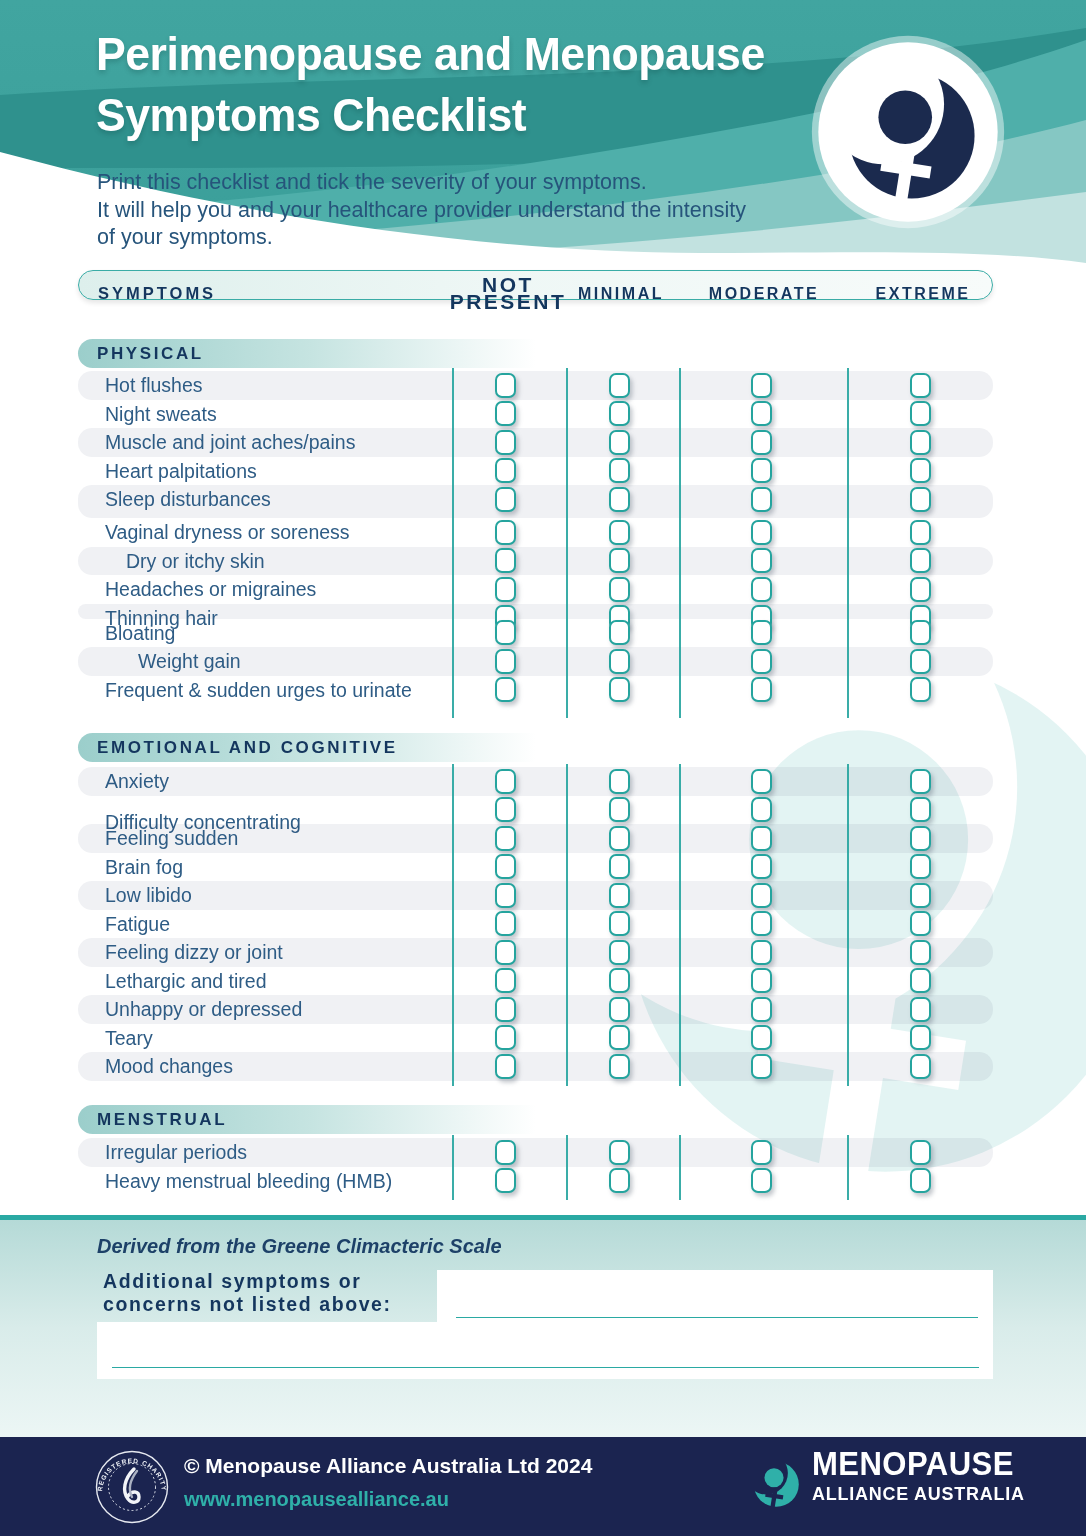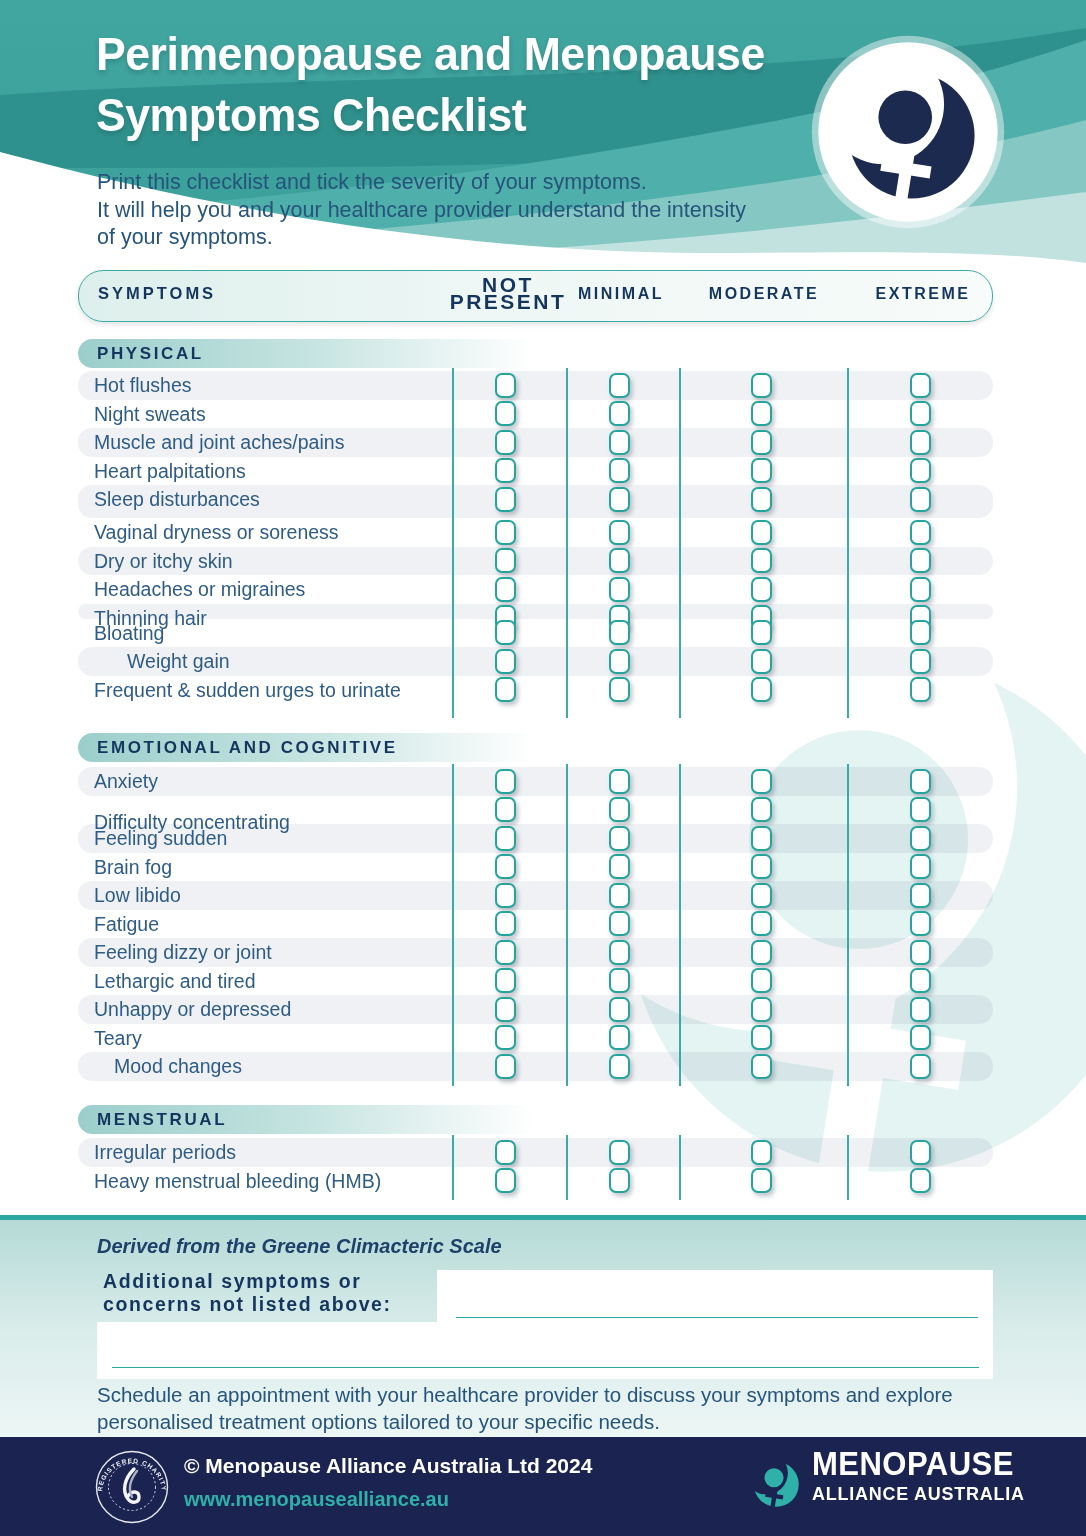--- a/index.html
+++ b/index.html
@@ -15,41 +15,41 @@
   .logo-badge{position:absolute;left:810px;top:34px;}
 
   
   .intro{position:absolute;left:97px;top:169px;font-size:21.5px;line-height:27.5px;
          color:#26547b;z-index:2;}
 
   
   .watermark{position:absolute;left:470px;top:500px;z-index:1;}
 
   
-  .thead{position:absolute;left:78px;top:270px;width:915px;height:52px;box-sizing:border-box;
+  .thead{position:absolute;left:78px;top:270px;width:915px;height:30px;box-sizing:border-box;
          border:1.5px solid #3aaca6;border-radius:25px;
          background:linear-gradient(90deg,#ddefec,#eef7f5 45%,#f7fbfa);
          box-shadow:0 3px 5px rgba(0,0,0,.10);z-index:2;}
   .sym-h{position:absolute;left:19px;top:0;line-height:45px;font-size:16.5px;font-weight:700;
          letter-spacing:3px;color:#14365e;}
   .col-h{position:absolute;top:0;width:160px;height:45px;display:flex;flex-direction:column;
          justify-content:center;align-items:center;font-weight:700;color:#14365e;
          letter-spacing:2.5px;font-size:16px;}
   .col-h.two span{font-size:21px;line-height:16.5px;}
 
   
   .section-pill{position:absolute;left:78px;width:520px;height:29px;box-sizing:border-box;
          border-radius:15px;padding-left:19px;line-height:29px;z-index:2;
          background:linear-gradient(90deg,#9bcecb 0%,#c6e4e1 45%,rgba(255,255,255,0) 88%);
          font-size:17px;font-weight:700;letter-spacing:2.6px;color:#14365e;}
   .rows{position:absolute;left:78px;width:915px;z-index:2;}
   .row{position:relative;width:100%;}
   .row.striped::before{content:"";position:absolute;left:0;top:0;right:0;bottom:0;
          background:rgba(44,62,94,0.07);border-radius:14px;}
-  .sym-label{position:absolute;left:16px;top:0;font-size:19.5px;color:#2e5c85;}
+  .sym-label{position:absolute;left:27px;top:0;font-size:19.5px;color:#2e5c85;}
   .checkbox{position:absolute;top:1.5px;width:21px;height:25px;background:#ffffff;
          border:2.6px solid #25a49e;border-radius:7px;box-sizing:border-box;
          box-shadow:2.5px 3.5px 4px rgba(90,100,115,.35);}
   .vdiv{position:absolute;width:1.5px;background:#25a49e;opacity:.9;}
 
   
   .band-rule{position:absolute;left:0;top:1215px;width:1086px;height:4.5px;background:#2aa9a3;z-index:4;}
   .band{position:absolute;left:0;top:1219.5px;width:1086px;height:217.5px;z-index:4;
         background:linear-gradient(180deg,#b5dad7 0%,#d9ecea 50%,#ecf6f5 100%);}
   .derived{position:absolute;left:97px;top:15px;font-style:italic;font-weight:700;
@@ -215,21 +215,21 @@
         <span class="checkbox" style="left: 832px;"></span>
       </div>
       <div class="row" style="height: 28.5px;">
         <span class="sym-label" style="line-height: 28.5px;">Vaginal dryness or soreness</span>
         <span class="checkbox" style="left: 417px;"></span>
         <span class="checkbox" style="left: 531px;"></span>
         <span class="checkbox" style="left: 673px;"></span>
         <span class="checkbox" style="left: 832px;"></span>
       </div>
       <div class="row striped" style="height: 28.5px;">
-        <span class="sym-label" style="line-height: 28.5px;">Dry or itchy skin</span>
+        <span class="sym-label" style="line-height: 28.5px; margin-left: 21px;">Dry or itchy skin</span>
         <span class="checkbox" style="left: 417px;"></span>
         <span class="checkbox" style="left: 531px;"></span>
         <span class="checkbox" style="left: 673px;"></span>
         <span class="checkbox" style="left: 832px;"></span>
       </div>
       <div class="row" style="height: 28.5px;">
         <span class="sym-label" style="line-height: 28.5px;">Headaches or migraines</span>
         <span class="checkbox" style="left: 417px;"></span>
         <span class="checkbox" style="left: 531px;"></span>
         <span class="checkbox" style="left: 673px;"></span>
@@ -333,21 +333,21 @@
         <span class="checkbox" style="left: 832px;"></span>
       </div>
       <div class="row" style="height: 28.5px;">
         <span class="sym-label" style="line-height: 28.5px;">Teary</span>
         <span class="checkbox" style="left: 417px;"></span>
         <span class="checkbox" style="left: 531px;"></span>
         <span class="checkbox" style="left: 673px;"></span>
         <span class="checkbox" style="left: 832px;"></span>
       </div>
       <div class="row striped" style="height: 28.5px;">
-        <span class="sym-label" style="line-height: 28.5px; margin-left: 20px;">Mood changes</span>
+        <span class="sym-label" style="line-height: 28.5px;">Mood changes</span>
         <span class="checkbox" style="left: 417px;"></span>
         <span class="checkbox" style="left: 531px;"></span>
         <span class="checkbox" style="left: 673px;"></span>
         <span class="checkbox" style="left: 832px;"></span>
       </div>
       <div class="vdiv" style="left: 374px; top: -3px; height: 321.5px;"></div>
       <div class="vdiv" style="left: 488px; top: -3px; height: 321.5px;"></div>
       <div class="vdiv" style="left: 601px; top: -3px; height: 321.5px;"></div>
       <div class="vdiv" style="left: 769px; top: -3px; height: 321.5px;"></div>
     </div>
@@ -376,24 +376,20 @@
   <div class="band">
     <div class="derived">Derived from the Greene Climacteric Scale</div>
     <div class="wbox1"></div>
     <div class="wbox2"></div>
     <div class="additional">
       <div>Additional symptoms or</div>
       <div>concerns not listed above:</div>
     </div>
     <div class="wline wline1"></div>
     <div class="wline wline2"></div>
-    <div class="schedule">
-      <div>Schedule an appointment with your healthcare provider to discuss your symptoms and explore</div>
-      <div>personalised treatment options tailored to your specific needs.</div>
-    </div>
   </div>
 
   <div class="footer">
     <div class="badge">
       <svg width="76" height="76" viewBox="0 0 76 76" xmlns="http://www.w3.org/2000/svg" xmlns:xlink="http://www.w3.org/1999/xlink">
         <circle cx="38" cy="38" r="35.5" fill="none" stroke="#e6e9f0" stroke-width="1.4"></circle>
         <circle cx="38" cy="38" r="23.5" fill="none" stroke="#dfe3ec" stroke-width="1" stroke-dasharray="2 2.4"></circle>
         <path id="arcT" d="M 8,44 A 30,30 0 1 1 68,44" fill="none"></path>
         <text font-size="6.5" font-weight="700" fill="#eef1f6" letter-spacing="1" font-family="Liberation Sans, sans-serif">
           <textPath href="#arcT" xlink:href="#arcT" startOffset="50%" text-anchor="middle">REGISTERED CHARITY</textPath>

